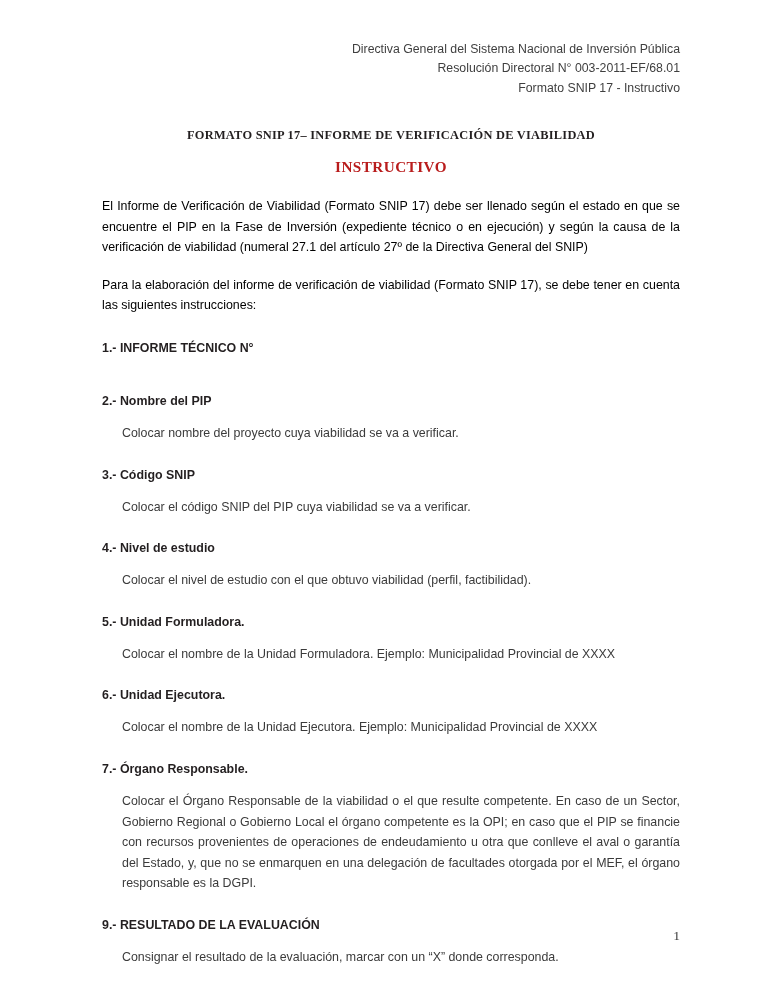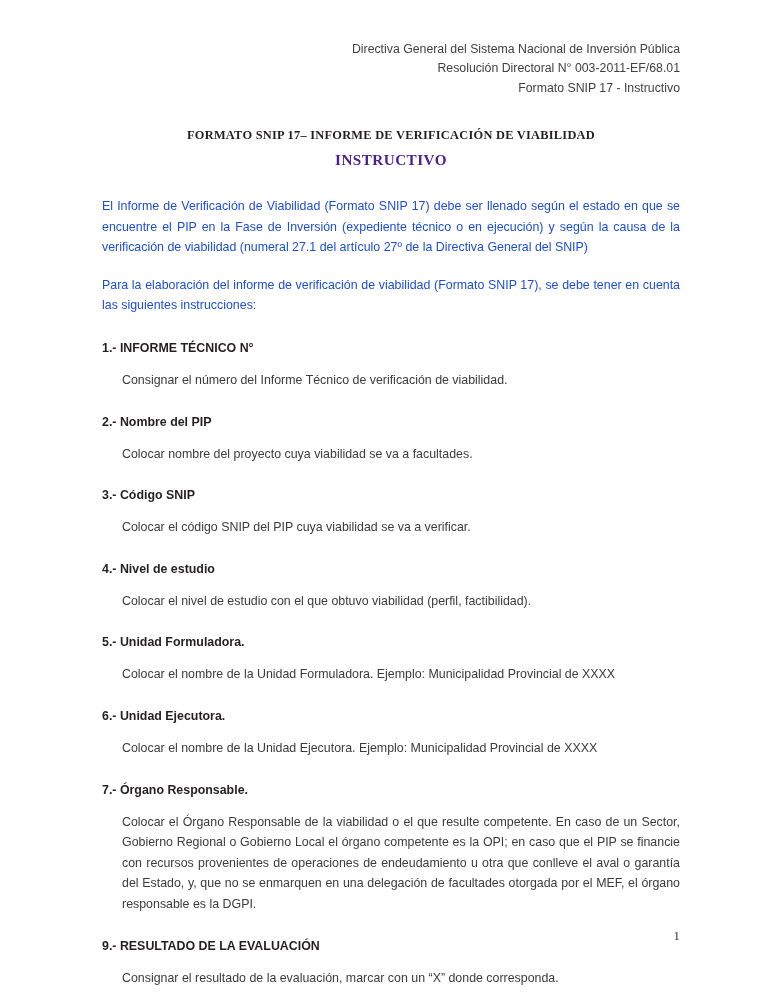--- a/index.html
+++ b/index.html
@@ -45,41 +45,41 @@
     font-family: Liberation Serif, serif;
   }
   .title-main {
     font-size: 12.4px;
     font-weight: bold;
     letter-spacing: 0.02em;
     color: #231f20;
     line-height: 16px;
   }
   .title-sub {
-    margin-top: 7px;
+    margin-top: 14px;
     font-size: 15.2px;
     font-weight: bold;
     letter-spacing: 0.03em;
-    color: #4c1d95;
+    color: #b91c1c;
     line-height: 19px;
   }
 
   
   .body-area {
     position: absolute;
     top: 196px;
     left: 102px;
     width: 578px;
   }
 
   .para {
     font-size: 12.4px;
     line-height: 20.6px;
     text-align: justify;
-    color: #1d4ed8;
+    color: #000000;
     margin: 0;
   }
   .para-intro { margin-bottom: 17px; }
   .para-intro.last { margin-bottom: 1px; }
 
   .section { margin-top: 0; }
 
   .sec-head {
     font-size: 12.4px;
     font-weight: bold;
@@ -132,28 +132,27 @@
 
   <div class="body-area">
 
     <p class="para para-intro">El Informe de Verificación de Viabilidad (Formato SNIP 17) debe ser llenado según el estado en que se encuentre el PIP en la Fase de Inversión (expediente técnico o en ejecución) y según la causa de la verificación de viabilidad (numeral 27.1 del artículo 27º de la Directiva General del SNIP)</p>
     <p class="para para-intro last">Para la elaboración del informe de verificación de viabilidad (Formato SNIP 17),  se debe tener en cuenta las siguientes instrucciones:</p>
 
     <div class="gap-head"></div>
     <div class="section">
       <p class="sec-head">1.- INFORME TÉCNICO N°</p>
       <div class="gap-body"></div>
-      <p class="sec-body">Consignar el número del Informe Técnico de verificación de viabilidad.</p>
     </div>
 
     <div class="gap-head"></div>
     <div class="section">
       <p class="sec-head">2.- Nombre del PIP</p>
       <div class="gap-body"></div>
-      <p class="sec-body">Colocar nombre del proyecto cuya viabilidad se va a facultades.</p>
+      <p class="sec-body">Colocar nombre del proyecto cuya viabilidad se va a verificar.</p>
     </div>
 
     <div class="gap-head"></div>
     <div class="section">
       <p class="sec-head">3.- Código SNIP</p>
       <div class="gap-body"></div>
       <p class="sec-body">Colocar el código SNIP del PIP cuya viabilidad se va a verificar.</p>
     </div>
 
     <div class="gap-head"></div>

